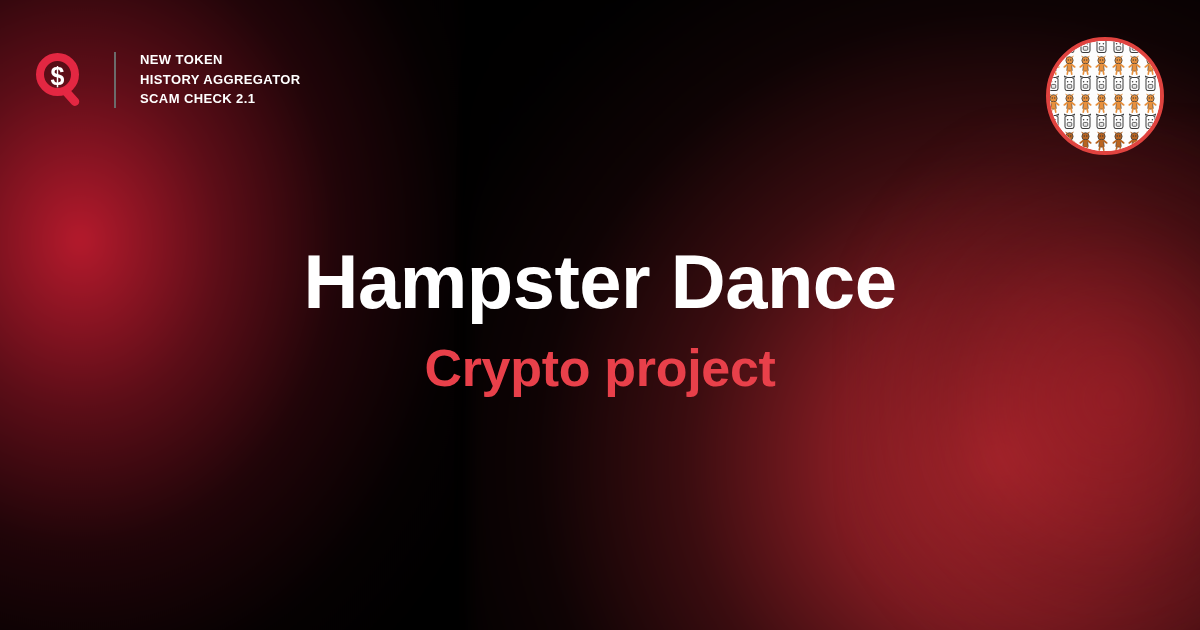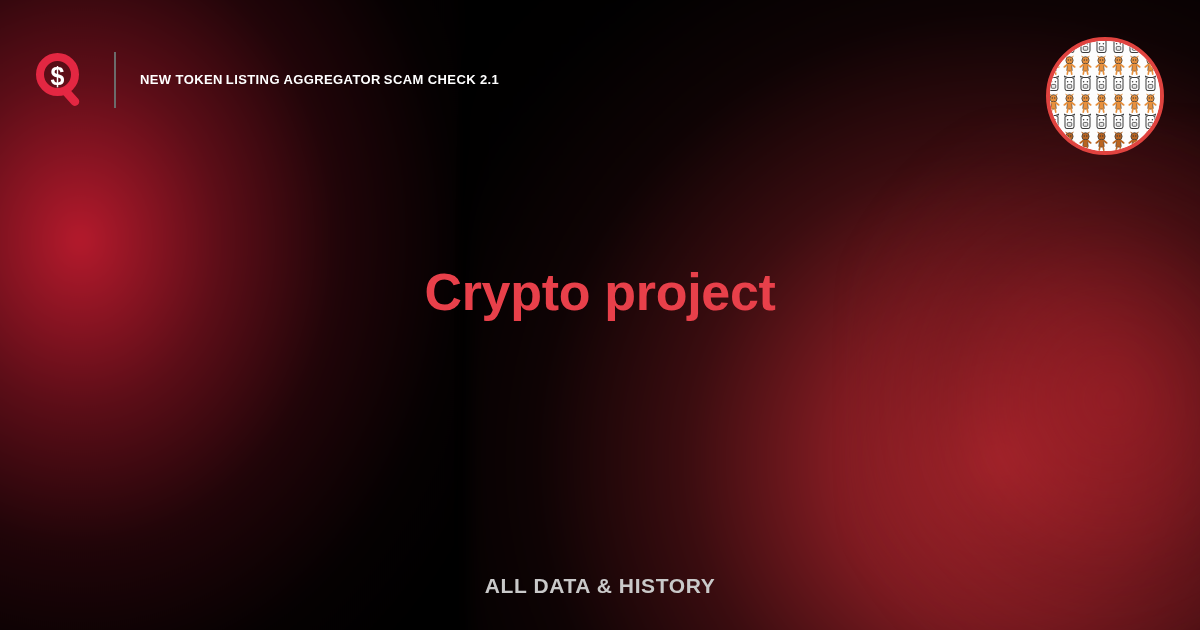--- a/index.html
+++ b/index.html
@@ -94,21 +94,21 @@
   }
   .header-divider {
     width: 2px;
     height: 56px;
     background: #6b6b6b;
     margin: 0 24px 0 26px;
     flex: 0 0 auto;
   }
   .tagline {
     display: flex;
-    flex-direction: row;
+    flex-direction: column;
     gap: 3px;
     justify-content: center;
   }
   .tagline-line {
     font-size: 13px;
     font-weight: 700;
     letter-spacing: 0.4px;
     color: #ffffff;
     line-height: 1.28;
     white-space: nowrap;
@@ -215,21 +215,21 @@
         <circle cx="21.5" cy="21.5" r="17.5" fill="none" stroke="#e32742" stroke-width="8"></circle>
         <rect x="30.5" y="33.5" width="8.6" height="21" rx="4.3" fill="#e32742" transform="rotate(-42 34.8 44)"></rect>
         <text x="21.5" y="31.5" text-anchor="middle" font-family="'Liberation Sans', sans-serif" font-size="25" font-weight="700" fill="#ffffff">$</text>
       </svg>
     </div>
 
     <div class="header-divider"></div>
 
     <div class="tagline">
       <span class="tagline-line">NEW TOKEN</span>
-      <span class="tagline-line">LISTING AGGREGATOR</span>
+      <span class="tagline-line">HISTORY AGGREGATOR</span>
       <span class="tagline-line">SCAM CHECK 2.1</span>
     </div>
 
   </div>
 
   <div class="avatar">
     <div class="avatar-inner">
       <div class="hamster-grid" id="hamster-grid">
           <div class="hamster-row">
             <svg class="ham" viewBox="0 0 12 16">
@@ -787,20 +787,18 @@
               <circle cx="4.3" cy="6" r="0.7" fill="#3b3b3b"></circle>
               <circle cx="7.7" cy="6" r="0.7" fill="#3b3b3b"></circle>
               <rect x="4" y="8.4" width="4" height="3.4" rx="0.8" fill="#e8e8e8" stroke="#3b3b3b" stroke-width="0.7"></rect>
             </svg>
           </div>
         </div>
     </div>
   </div>
 
   <div class="title-block">
+    <h1 class="project-title">Hampster Dance</h1>
     <h2 class="project-subtitle">Crypto project</h2>
   </div>
 
-  <div class="footer">
-    <span class="footer-text">ALL DATA &amp; HISTORY</span>
-  </div>
 
 </div>
 
 </body></html>

